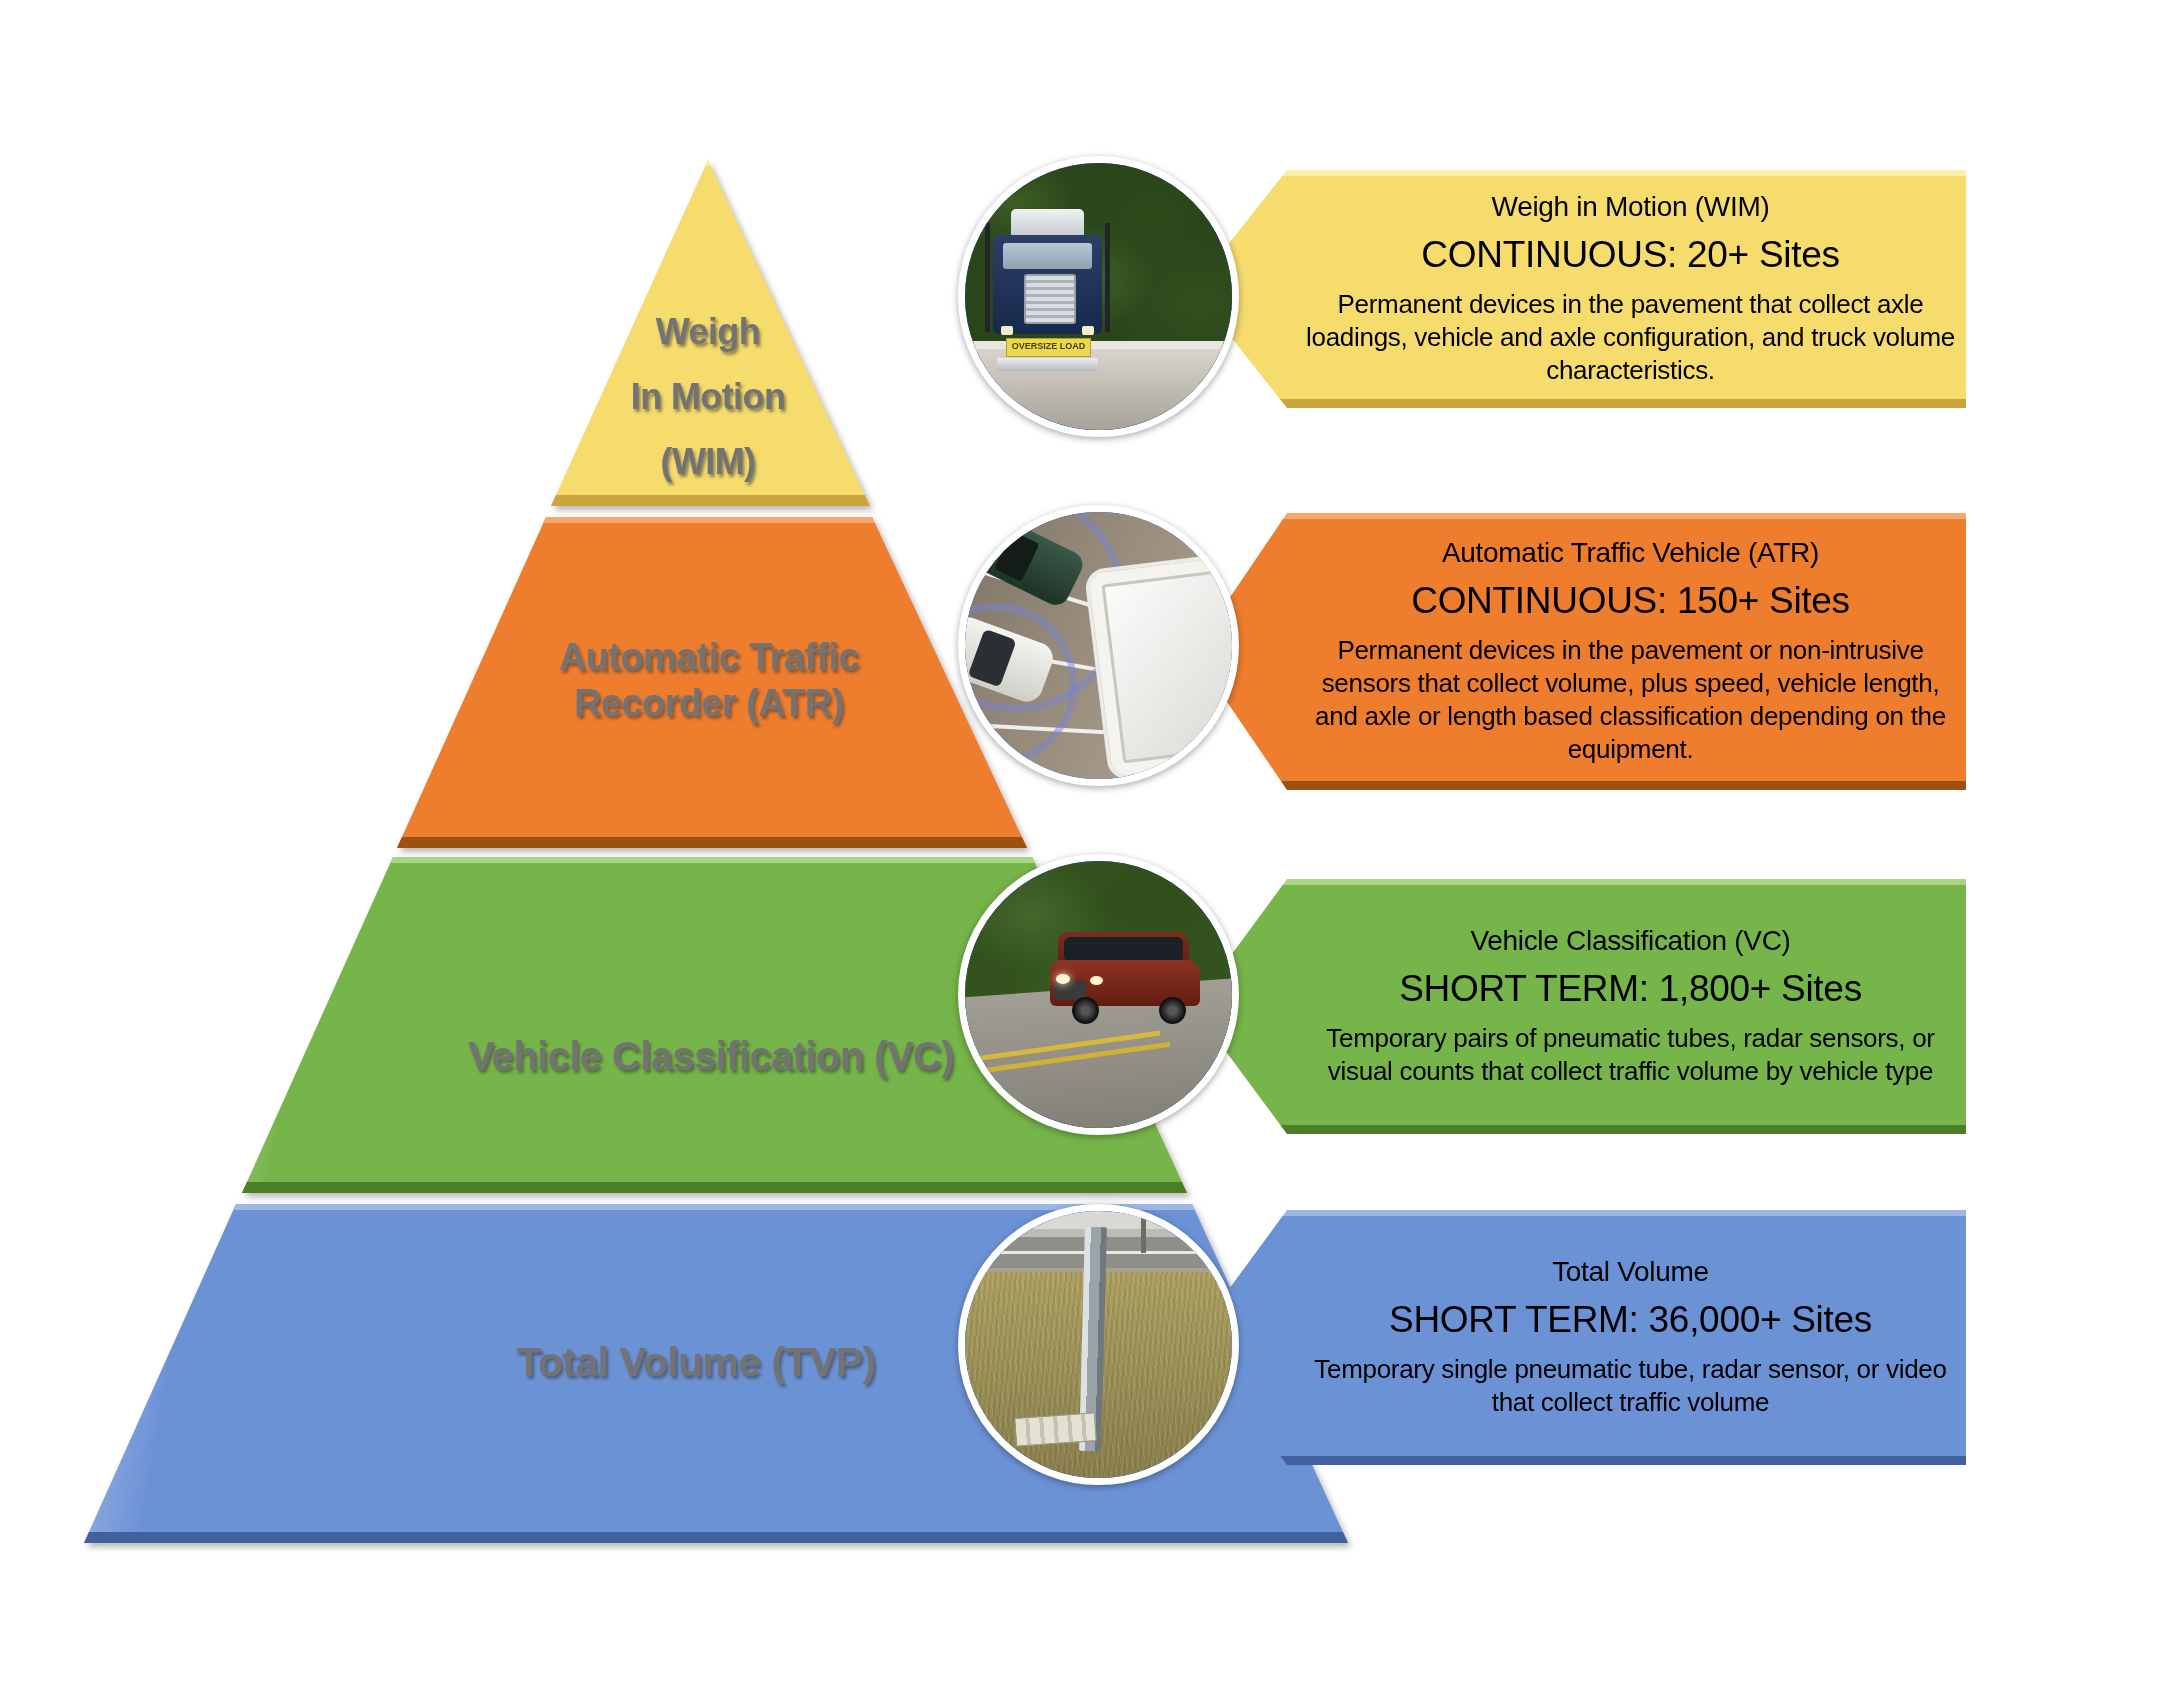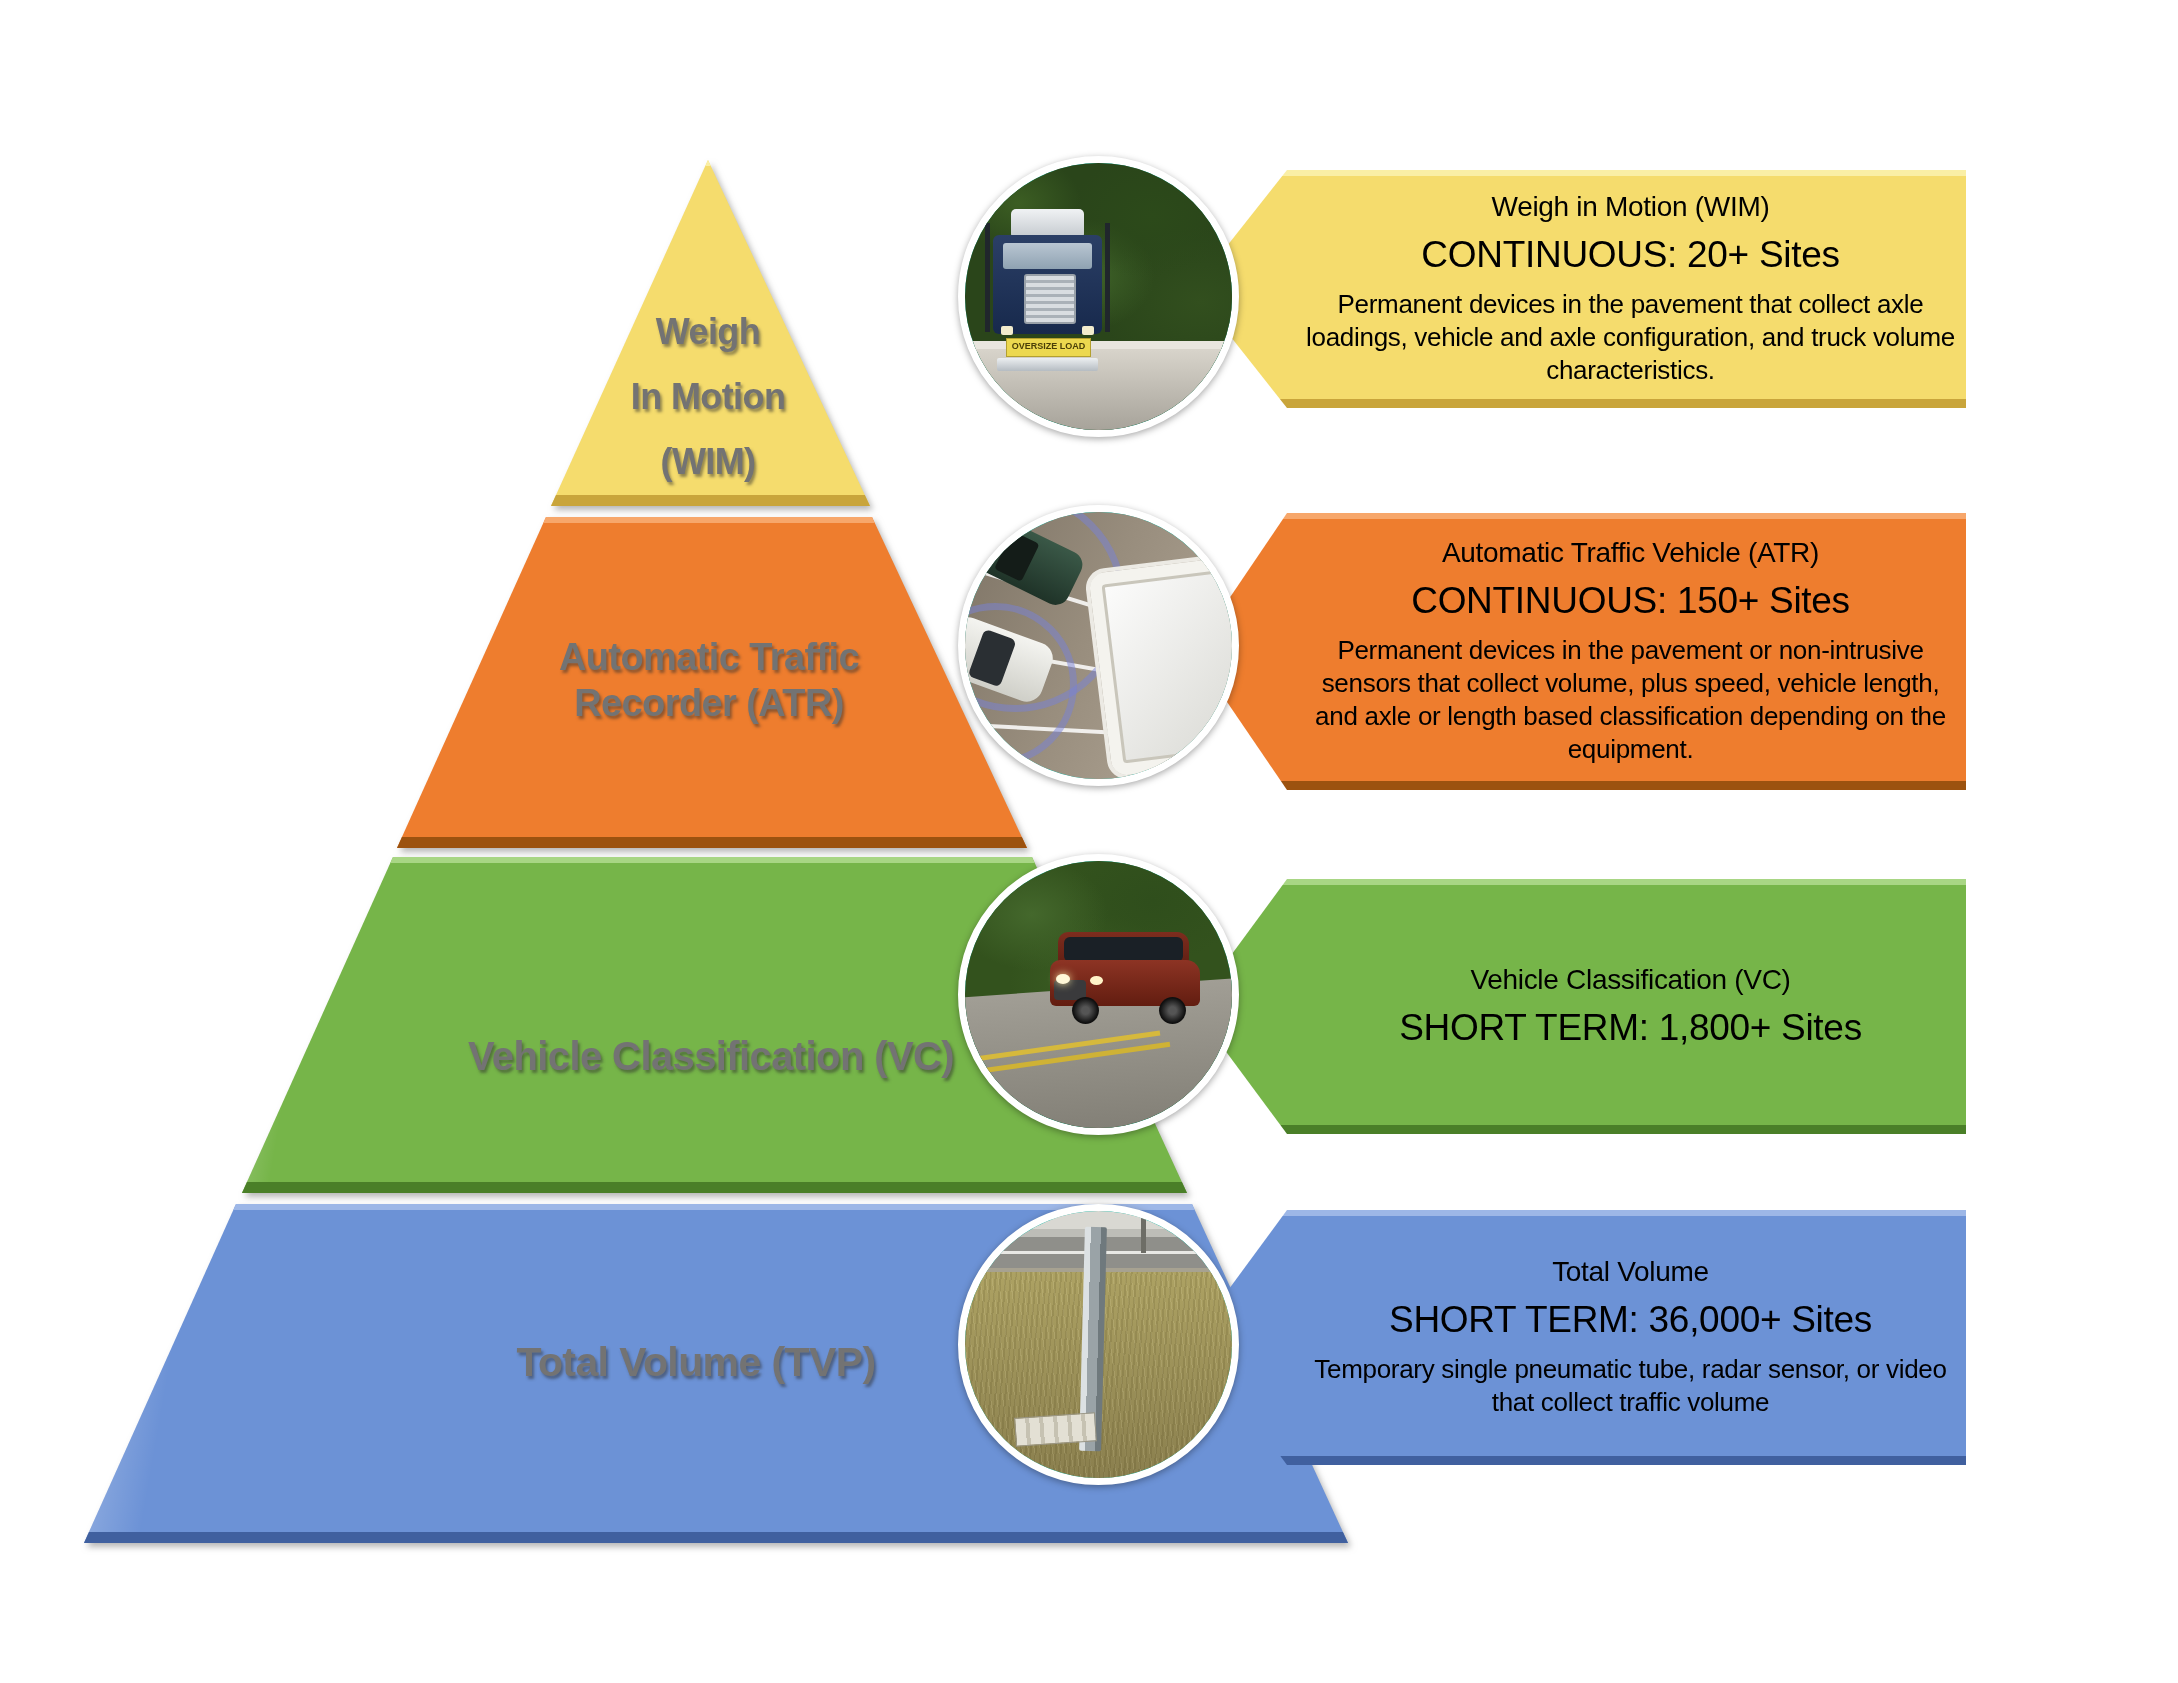--- a/index.html
+++ b/index.html
@@ -58,21 +58,21 @@
     gap:11px;text-align:center;letter-spacing:-0.3px;color:#000;
   }
   .co-title{font-size:28px;line-height:1.15;}
   .co-sites{font-size:37px;line-height:1.15;text-align:center;}
   .co-desc{font-size:26px;line-height:1.27;max-width:658px;}
 
   
   .photo{
     position:absolute;left:958px;width:281px;height:281px;box-sizing:border-box;
     border:7px solid #ffffff;border-radius:50%;overflow:hidden;z-index:3;
-    box-shadow:0 2px 7px rgba(0,0,0,0.35);background:#14b8a6;
+    box-shadow:0 2px 7px rgba(0,0,0,0.35);background:#1d4ed8;
   }
   .ph-wim{top:156px}.ph-atr{top:505px}.ph-vc{top:854px}.ph-tvp{top:1204px}
   .photo *{position:absolute;}
 
   
   .sc-trees{inset:0;background:
     radial-gradient(89px 69px at 20% 15%, #3c5e23, rgba(0,0,0,0) 70%),
     radial-gradient(119px 89px at 70% 20%, #2c4a1a, rgba(0,0,0,0) 70%),
     radial-gradient(99px 79px at 45% 42%, #41662a, rgba(0,0,0,0) 70%),
     radial-gradient(139px 99px at 88% 52%, #324f1e, rgba(0,0,0,0) 75%),
@@ -188,20 +188,21 @@
     <div class="co-text">
       <div class="co-title">Automatic Traffic Vehicle (ATR)</div>
       <div class="co-sites">CONTINUOUS: 150+ Sites</div>
       <div class="co-desc">Permanent devices in the pavement or non-intrusive sensors that collect volume, plus speed, vehicle length, and axle or length based classification depending on the equipment.</div>
     </div>
   </div>
   <div class="callout co-vc" style="--fill: #76B549; --light: #A8D684; --dark: #4A7F28;">
     <div class="co-text">
       <div class="co-title">Vehicle Classification (VC)</div>
       <div class="co-sites">SHORT TERM: 1,800+ Sites</div>
+      <div class="co-desc">Temporary pairs of pneumatic tubes, radar sensors, or visual counts that collect traffic volume by vehicle type</div>
     </div>
   </div>
   <div class="callout co-tvp" style="--fill: #6C92D6; --light: #9DB7E7; --dark: #40609F;">
     <div class="co-text">
       <div class="co-title">Total Volume</div>
       <div class="co-sites">SHORT TERM: 36,000+ Sites</div>
       <div class="co-desc">Temporary single pneumatic tube, radar sensor, or video that collect traffic volume</div>
     </div>
   </div>
 

